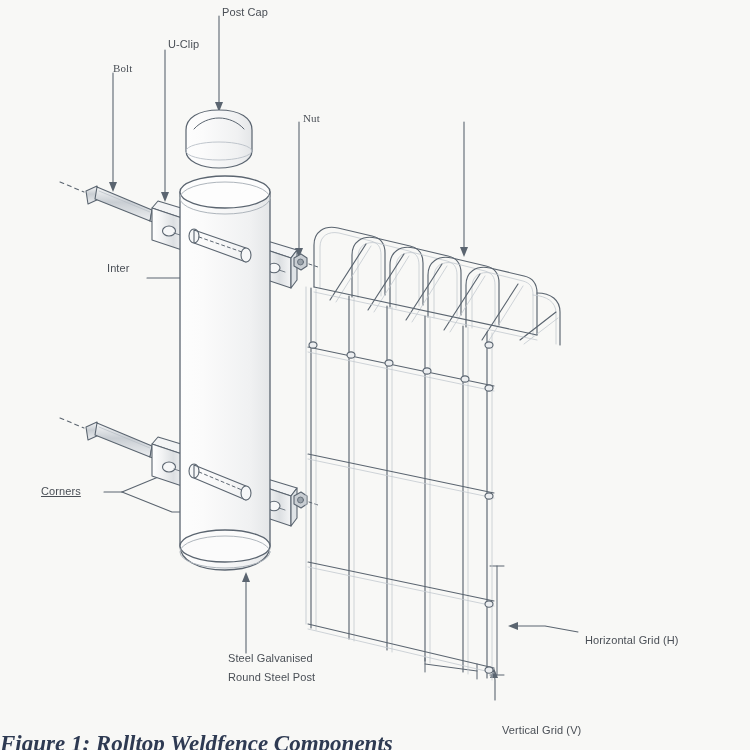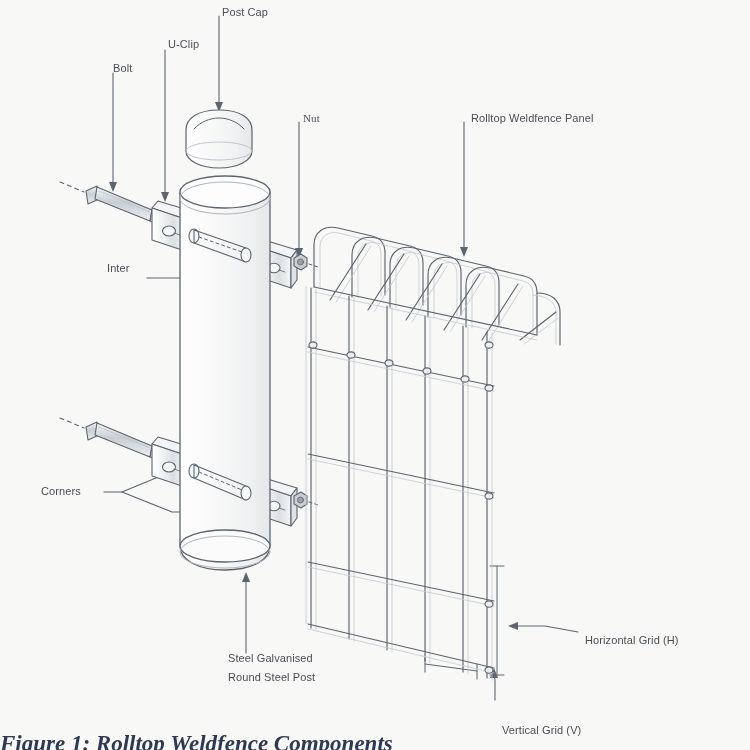--- a/index.html
+++ b/index.html
@@ -293,33 +293,32 @@
           <ellipse cx="427" cy="371" rx="4" ry="3.2"></ellipse>
           <ellipse cx="465" cy="379" rx="4" ry="3.2"></ellipse>
         </g>
 
         <path d="M306,287 L306,624" fill="none" stroke="#c3c9cf" stroke-width="0.9"></path>
       </g>
 
     </g>
   </svg>
 
-  <div class="lbl" style="left:113px; top:60px;">Bolt</div>
+  <div class="lbl" style="left:113px; top:60px;font-family:Liberation Serif, serif;">Bolt</div>
 
   <div class="lbl" style="left:168px; top:36px;">U-Clip</div>
 
   <div class="lbl" style="left:222px; top:4px;">Post Cap</div>
 
   <div class="lbl" style="left:303px; top:110px;font-family:Liberation Serif, serif;">Nut</div>
 
-  <div class="lbl" style="left:471px; top:110px;">Rolltop Weldfence Panel</div>
 
   <div class="lbl" style="left:107px; top:260px;">Inter</div>
 
-  <div class="lbl" style="left:41px; top:483px;">Corners</div>
+  <div class="lbl" style="left:41px; top:483px;text-decoration:underline;">Corners</div>
 
   <div class="lbl" style="left:228px; top:650px;">Steel Galvanised</div>
   <div class="lbl" style="left:228px; top:669px;text-align:center;">Round Steel Post</div>
 
   <div class="lbl" style="left:585px; top:632px;">Horizontal Grid (H)</div>
 
   <div class="lbl" style="left:502px; top:722px;">Vertical Grid (V)</div>
 
   <div class="caption">Figure 1: Rolltop Weldfence Components</div>
 

